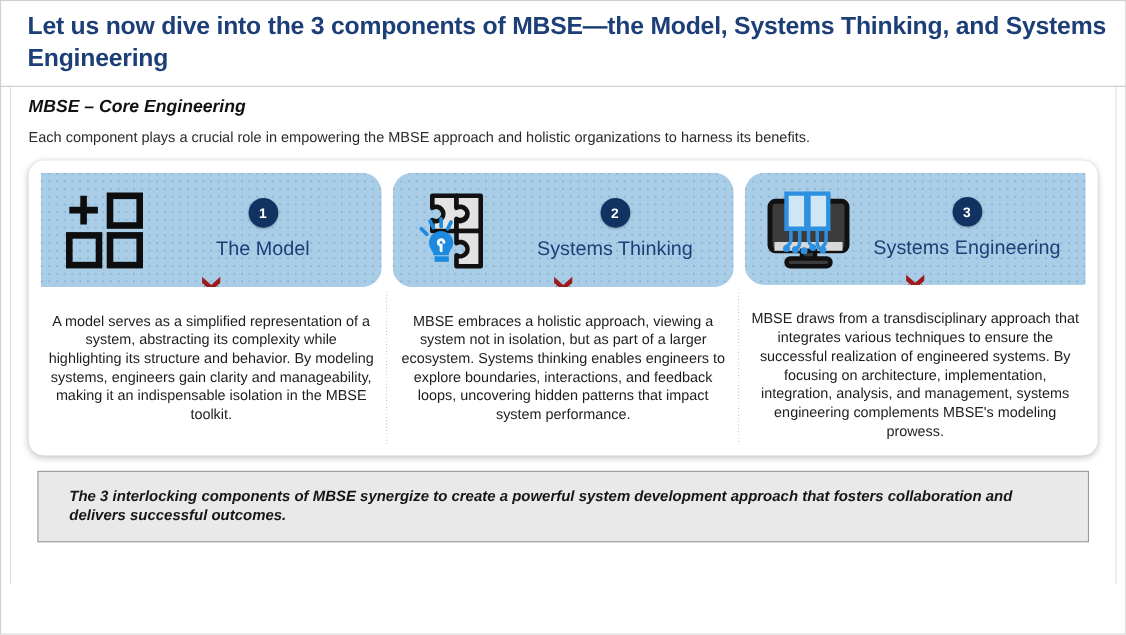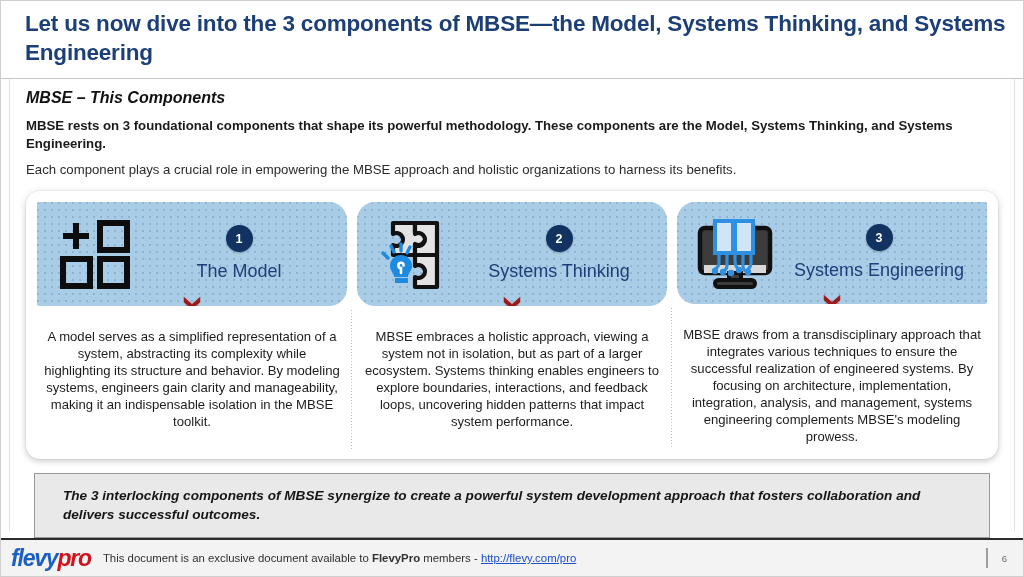--- a/index.html
+++ b/index.html
@@ -233,22 +233,21 @@
 
 <div class="slide">
 
   <div class="title-area">
     <div class="slide-title">Let us now dive into the 3 components of MBSE—the Model, Systems Thinking, and Systems Engineering</div>
   </div>
   <div class="title-rule"></div>
 
   <div class="body-frame">
 
-    <div class="section-heading">MBSE – This Components</div>
-    <div class="lead-bold">MBSE rests on 3 foundational components that shape its powerful methodology. These components are the Model, Systems Thinking, and Systems Engineering.</div>
+    <div class="section-heading">MBSE – Core Engineering</div>
     <div class="lead-normal">Each component plays a crucial role in empowering the MBSE approach and holistic organizations to harness its benefits.</div>
 
     <div class="panel-wrap">
       <div class="panel">
         <div class="cards-row">
 
           <div class="card">
             <div class="card-head">
               <div class="icon-box">
                 <svg width="76" height="72" viewBox="0 0 76 72" aria-hidden="true">
@@ -344,22 +343,14 @@
           </div>
 
         </div>
       </div>
     </div>
 
     <div class="callout">The 3 interlocking components of MBSE synergize to create a powerful system development approach that fosters collaboration and delivers successful outcomes.</div>
 
   </div>
 
-  <div class="footer">
-    <div class="logo"><span class="f1">flevy</span><span class="f2">pro</span></div>
-    <div class="footer-text"><span>This document is an exclusive document available to </span><b>FlevyPro</b><span> members - </span><a class="footer-link" href="#">http://flevy.com/pro</a></div>
-    <div class="footer-right">
-      <div class="vrule"></div>
-      <div class="page-no">6</div>
-    </div>
-  </div>
 
 </div>
 
 </body></html>

